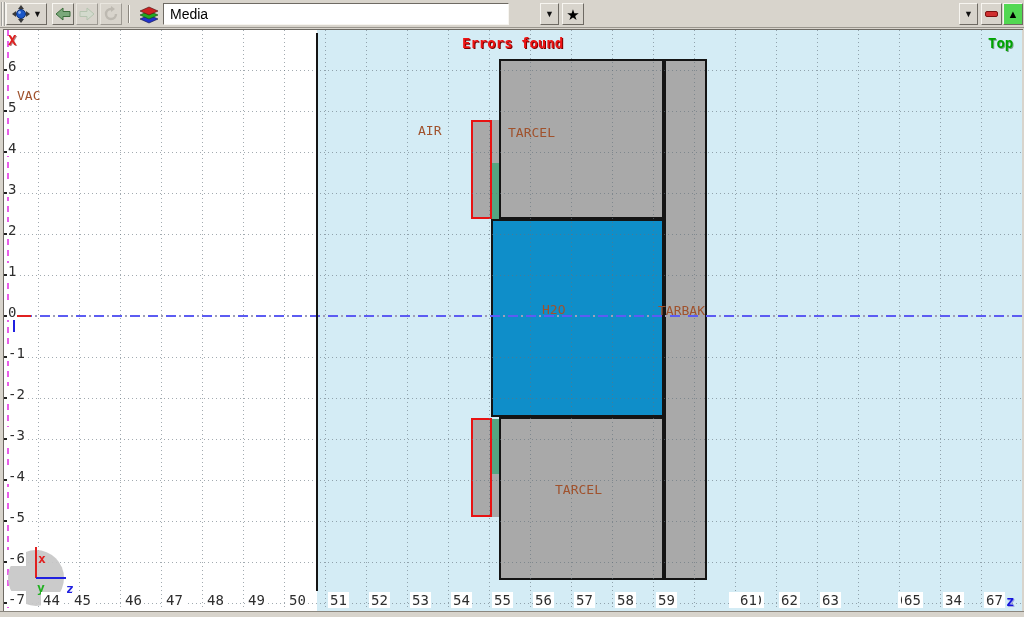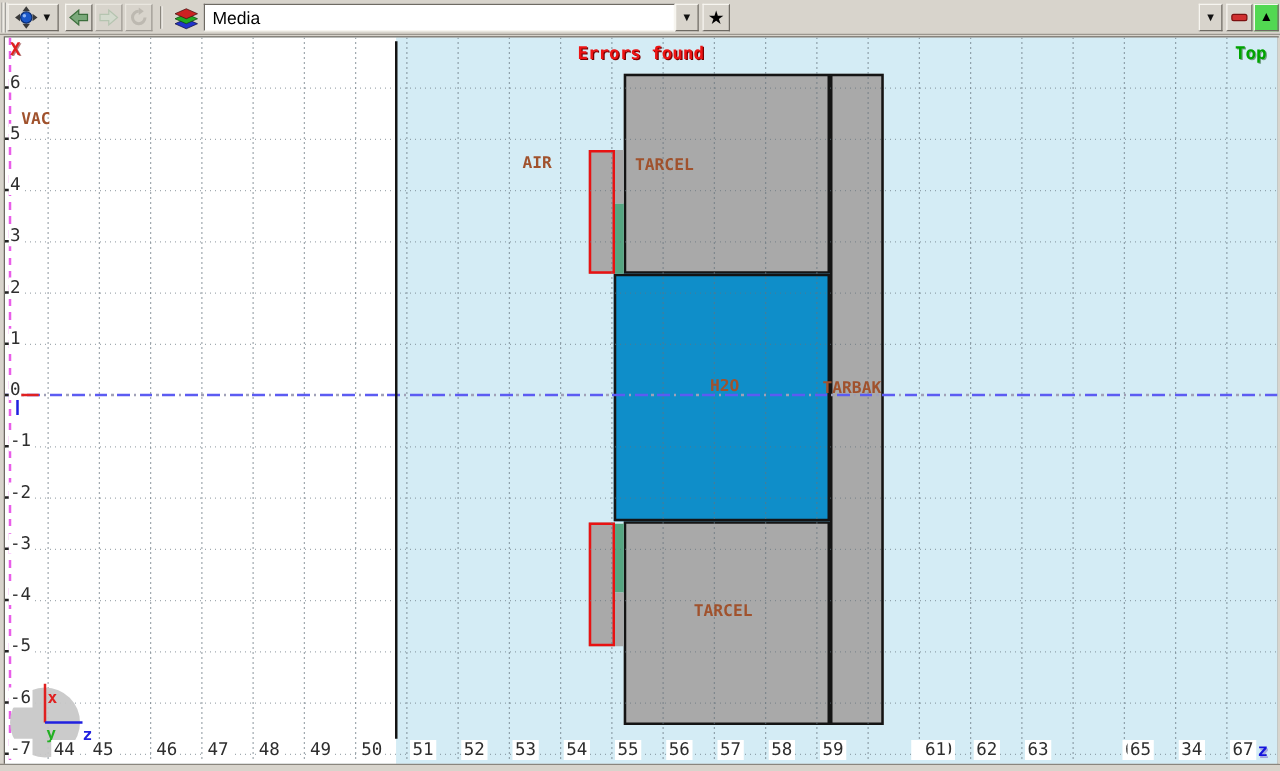--- a/index.html
+++ b/index.html
@@ -52,21 +52,21 @@
   .origin-xseg { left:9px; top:285px; width:18px; height:2px; background:#e02020; }
   .origin-zseg { left:9px; top:286px; width:2px; height:16px; background:#2020e0; }
   .canvas-text { position:absolute; z-index:6; font-family:"DejaVu Sans Mono", monospace;
                  font-weight:bold; font-size:14px; white-space:nowrap; }
   .status-text { color:#ee1414; text-shadow:1px 1px 0 #7a0000; }
   .view-label  { color:#00a400; text-shadow:1px 1px 0 rgba(0,70,0,.45); }
   .axis-v-label{ color:#e02020; text-shadow:1px 1px 0 rgba(110,0,0,.5); }
   .axis-h-label{ color:#1414dd; text-shadow:1px 1px 0 rgba(150,150,220,.8); }
 
   .region-label { position:absolute; z-index:6; font-family:"DejaVu Sans Mono", monospace;
-                  font-weight:bold; font-size:13px; color:#a0522d; white-space:nowrap; }
+                  font-weight:normal; font-size:13px; color:#a0522d; white-space:nowrap; }
 
   .tick-x { position:absolute; top:562px; height:16px; z-index:7; background:#fff;
             font-family:"DejaVu Sans Mono", monospace; font-size:14px; line-height:16px;
             color:#2e2e2e; padding:0 2px; }
   .tick-y { position:absolute; left:3px; height:16px; z-index:7; background:#fff;
             font-family:"DejaVu Sans Mono", monospace; font-size:14px; line-height:16px;
             color:#2e2e2e; padding:0 1px; }
 
   .gizmo-circle { position:absolute; left:4px; top:520px; width:56px; height:56px;
                   background:#c7c7c7; opacity:.93; border-radius:50%; z-index:5; }
@@ -132,21 +132,21 @@
   <div class="tb-sep"></div>
 
   <span class="layers-wrap">
     <svg width="22" height="20" viewBox="0 0 22 20">
       <polygon points="2,15 11,11 20,15 11,19" fill="#2233cc" stroke="#111144" stroke-width=".6"></polygon>
       <polygon points="2,11 11,7 20,11 11,15" fill="#22aa22" stroke="#114411" stroke-width=".6"></polygon>
       <polygon points="2,7 11,3 20,7 11,11" fill="#cc2222" stroke="#441111" stroke-width=".6"></polygon>
     </svg>
   </span>
 
-  <div class="combo-field" style="left:163px; width:377px;">
+  <div class="combo-field" style="left:163px; width:346px;">
     <span>Media</span>
   </div>
   <button class="tb-btn" style="left:540px; width:19px;">
     <span class="caret">▼</span>
   </button>
 
   <button class="tb-btn" style="left:562px; width:22px;">
     <span class="star">★</span>
   </button>
 
@@ -228,21 +228,21 @@
 
   <div class="canvas-text status-text" style="left:458px; top:5px;">Errors found</div>
   <div class="canvas-text view-label" style="left:984px; top:5px;">Top</div>
   <div class="canvas-text axis-v-label" style="left:4px; top:2px;">X</div>
   <div class="canvas-text axis-h-label" style="left:1002px; top:563px;">z</div>
 
   <div id="labels-layer">
       <div class="region-label" style="left: 13px; top: 58px; color: rgb(160, 82, 45);">VAC</div>
       <div class="region-label" style="left: 414px; top: 93px; color: rgb(160, 82, 45);">AIR</div>
       <div class="region-label" style="left: 504px; top: 95px; color: rgb(160, 82, 45);">TARCEL</div>
-      <div class="region-label" style="left: 564px; top: 272px; color: rgb(160, 82, 45);">H2O</div>
+      <div class="region-label" style="left: 538px; top: 272px; color: rgb(160, 82, 45);">H2O</div>
       <div class="region-label" style="left: 654px; top: 273px; color: rgb(160, 82, 45);">TARBAK</div>
       <div class="region-label" style="left: 551px; top: 452px; color: rgb(160, 82, 45);">TARCEL</div>
     </div>
   <div id="ticks-layer">
       <div class="tick-x" style="left: 37px;">44</div>
       <div class="tick-x" style="left: 68px;">45</div>
       <div class="tick-x" style="left: 119px;">46</div>
       <div class="tick-x" style="left: 160px;">47</div>
       <div class="tick-x" style="left: 201px;">48</div>
       <div class="tick-x" style="left: 242px;">49</div>

